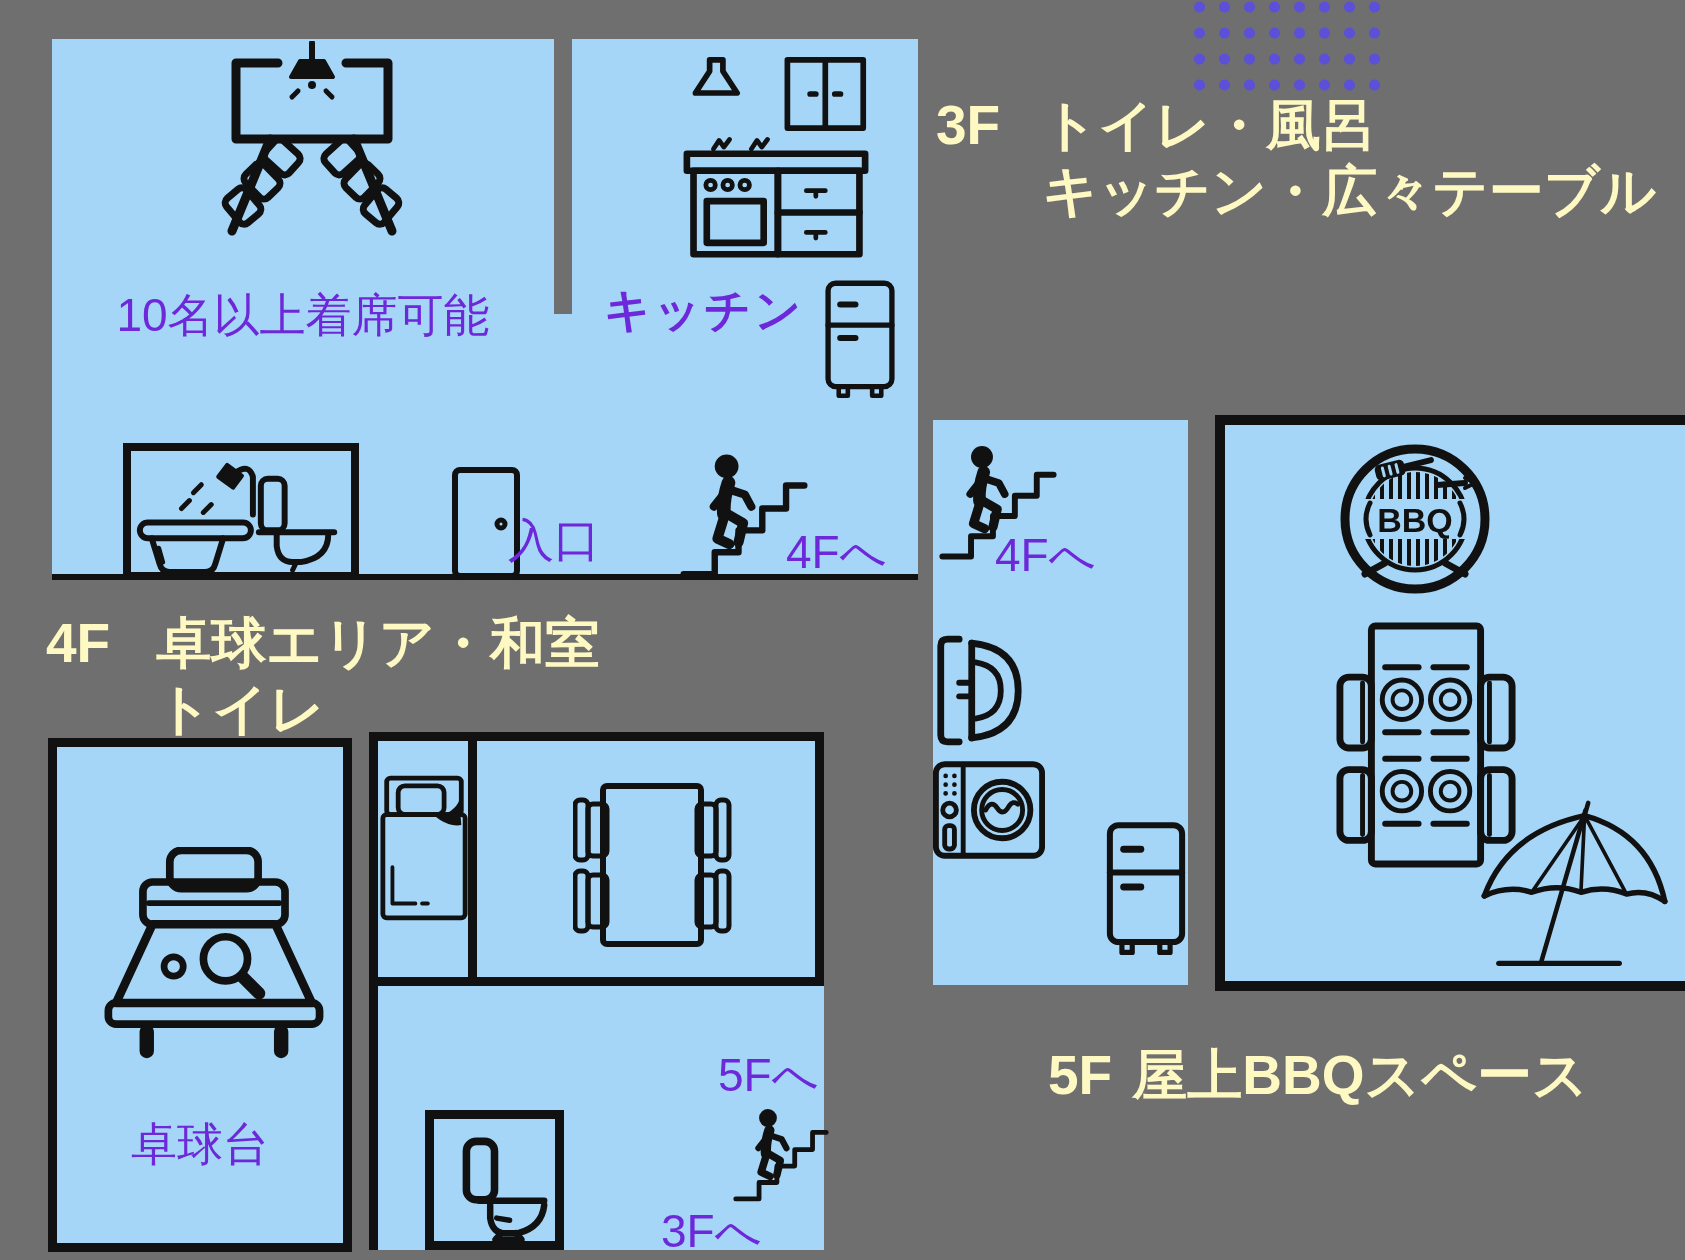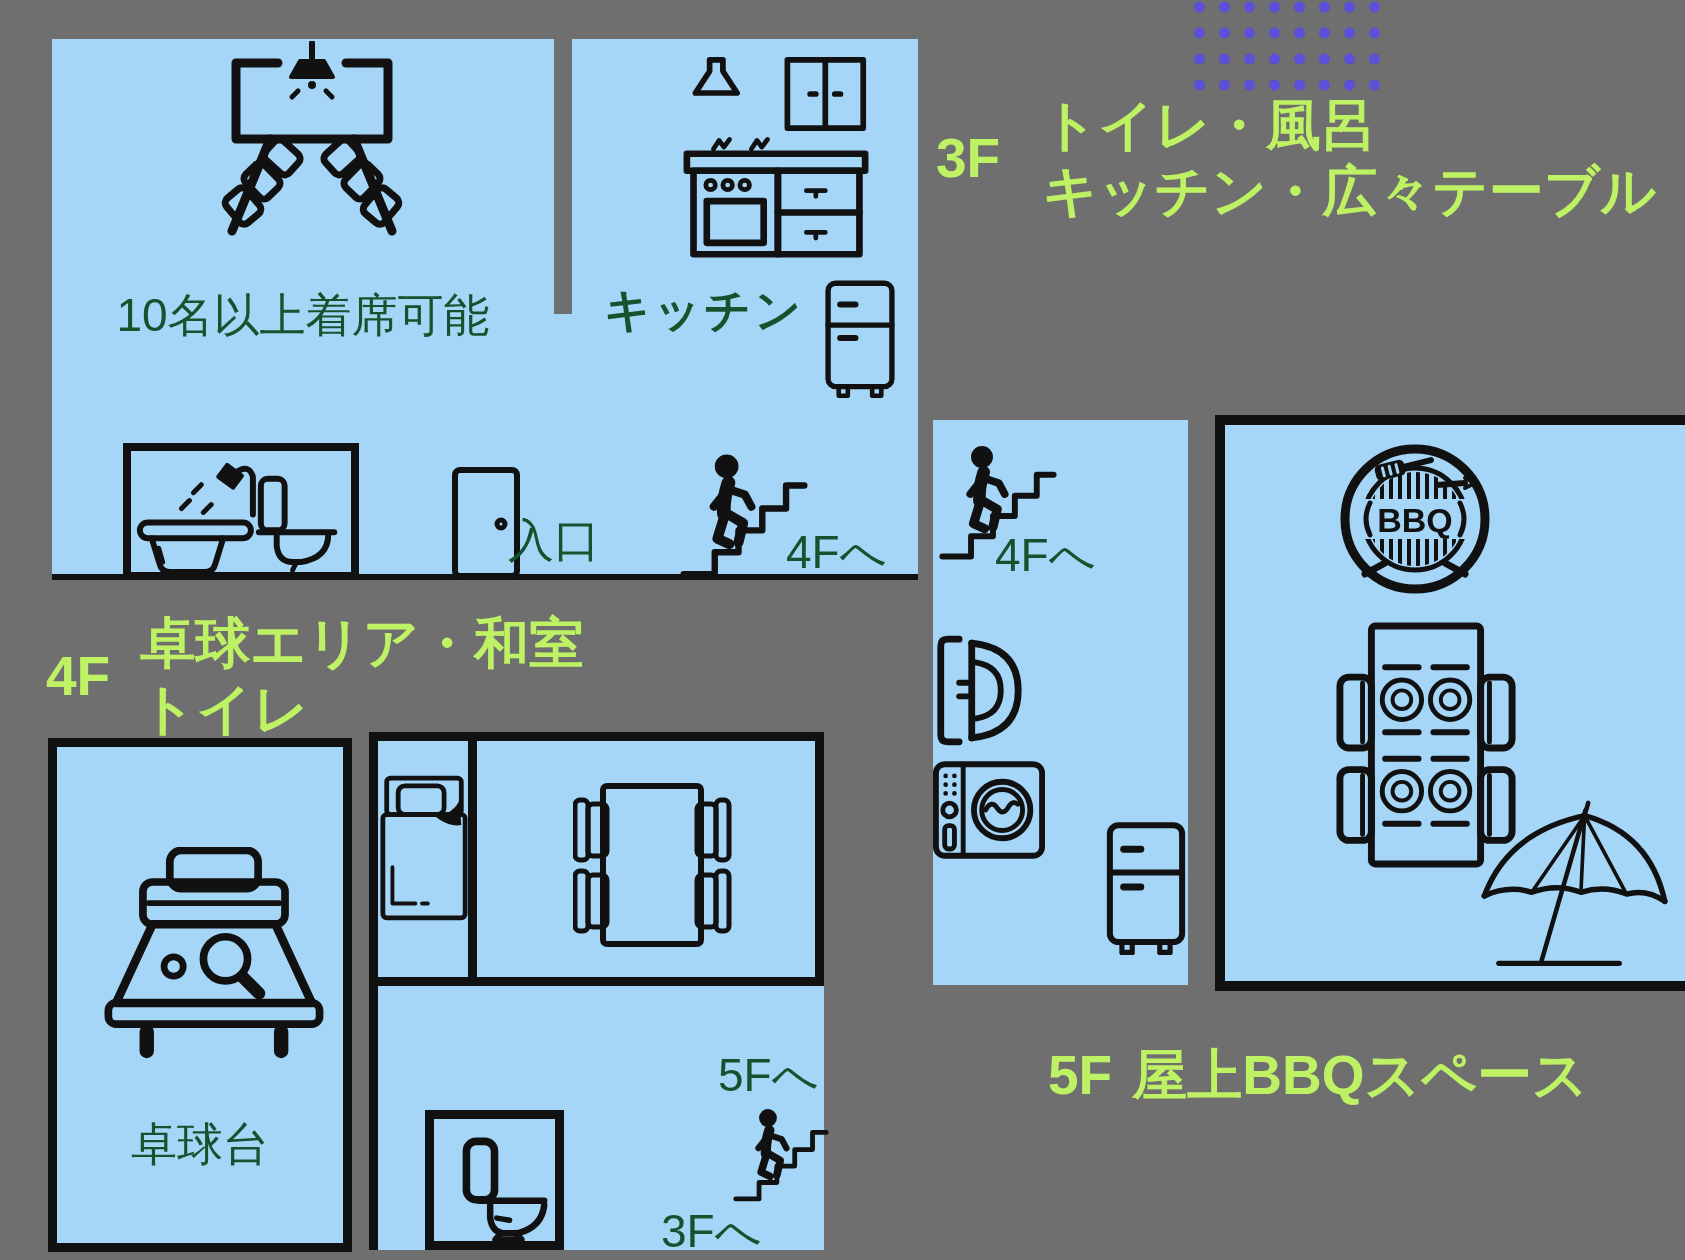--- a/index.html
+++ b/index.html
@@ -4,22 +4,22 @@
 <style>
   html,body { margin:0; padding:0; }
   body { background:#555; }
   .canvas {
     position:relative; width:1685px; height:1260px; overflow:hidden;
     background:#6f6f6f;
     font-family:"Liberation Sans", sans-serif;
   }
   .area { position:absolute; background:#a6d6f7; }
   .abs { position:absolute; }
-  .lbl { position:absolute; font-size:46px; color:#14532d; white-space:nowrap; line-height:1; }
-  .title { position:absolute; display:flex; color:#bef264; font-weight:800; font-size:55px; line-height:1.2; white-space:nowrap;align-items:center; }
+  .lbl { position:absolute; font-size:46px; color:#6d28d9; white-space:nowrap; line-height:1; }
+  .title { position:absolute; display:flex; color:#fef9c3; font-weight:800; font-size:55px; line-height:1.2; white-space:nowrap; }
   .title .fl { flex:none; }
   .title .tl { display:flex; flex-direction:column; }
   .dots {
     position:absolute; left:1187px; top:-6px; width:200px; height:104px;
     background-image: radial-gradient(circle, #5b50d7 5px, rgba(0,0,0,0) 6px);
     background-size:25px 26px;
   }
   
   .f3 { left:52px; top:39px; width:866px; height:541px; border-bottom:6px solid #111; box-sizing:border-box; }
   .f3-divider { position:absolute; left:502px; top:-1px; width:18px; height:276px; background:#6f6f6f; }
@@ -165,21 +165,21 @@
   </section>
 
   <div class="title" style="left:936px; top:92px; gap:42px;">
     <span class="fl">3F</span>
     <span class="tl">
       <span>トイレ・風呂</span>
       <span>キッチン・広々テーブル</span>
     </span>
   </div>
 
-  <div class="title" style="left:46px; top:610px; gap:30px;">
+  <div class="title" style="left:46px; top:610px; gap:46px;">
     <span class="fl">4F</span>
     <span class="tl">
       <span>卓球エリア・和室</span>
       <span>トイレ</span>
     </span>
   </div>
 
   <section class="area tt-room">
     <svg class="abs" style="left:36px; top:100px;" width="240" height="214" viewBox="0 0 250 222">
       <g fill="none" stroke="#111" stroke-linecap="round" stroke-linejoin="round">

